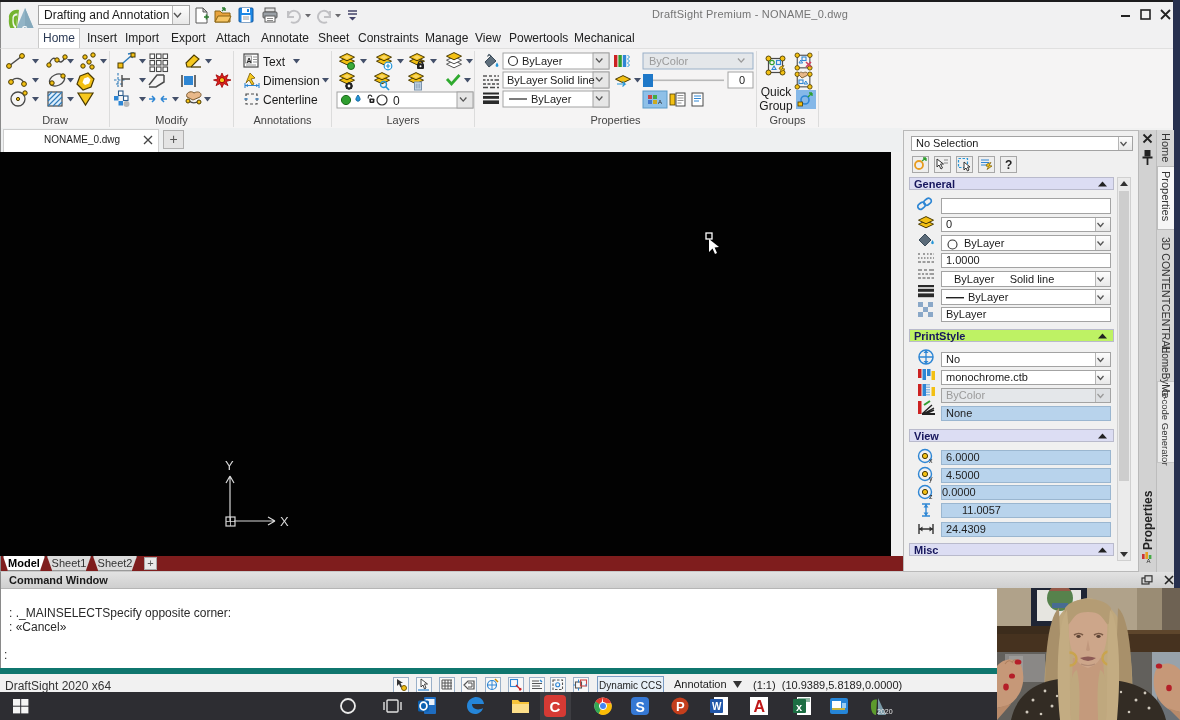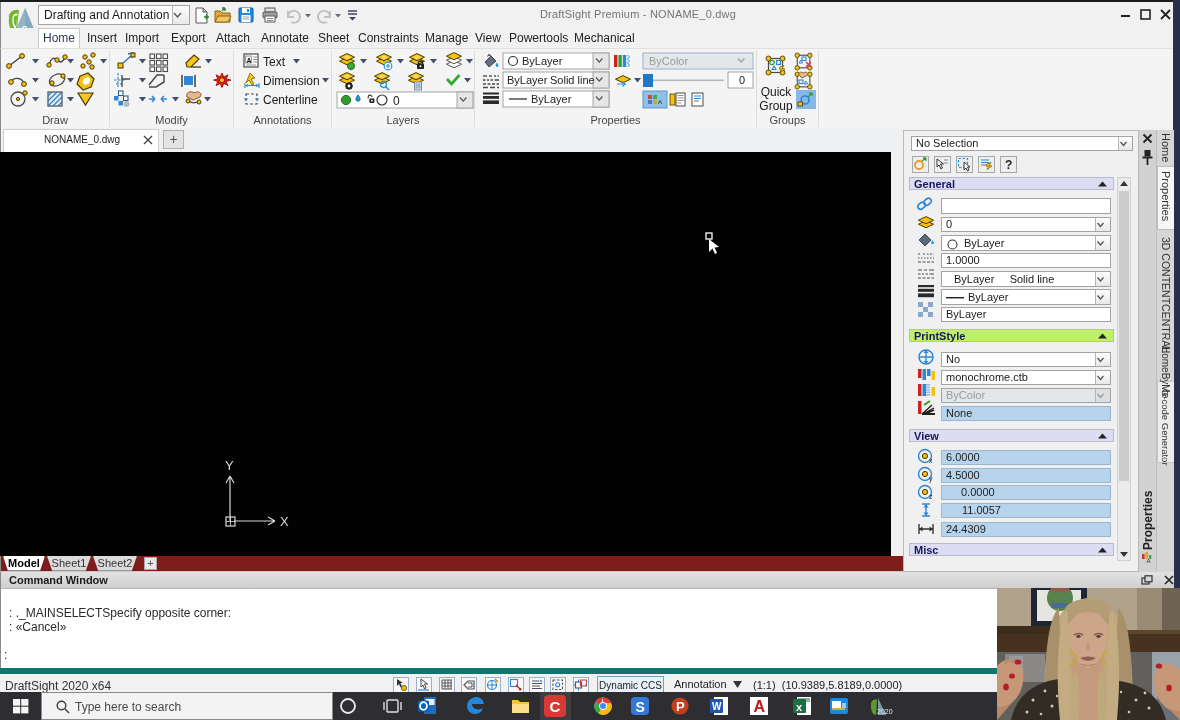--- a/index.html
+++ b/index.html
@@ -75,21 +75,21 @@
       <path d="M12,8 a6,6 0 1 0 -3,5" fill="none" stroke="#b9b9bd" stroke-width="2"></path>
       <path d="M12,2 v6 h-6" fill="none" stroke="#b9b9bd" stroke-width="2"></path>
     </g>
     <path transform="translate(140,0)" d="M1 7 L4 10.5 L7 7" fill="#6a6a6e"></path>
 
     <g transform="translate(154,2)">
       <path d="M0 2 h9 M0 5 h9" stroke="#44446a" stroke-width="1.6"></path>
       <path d="M1 8 L4.5 11.5 L8 8" fill="#44446a"></path>
     </g>
   </svg>
-  <div class="abs" style="left:427px;top:6px;width:420px;height:18px;font-size:11px;color:#747474;text-align:center;letter-spacing:0.2px;">DraftSight Premium - NONAME_0.dwg</div>
+  <div class="abs" style="left:427px;top:6px;width:420px;height:18px;font-size:11px;color:#747474;text-align:right;letter-spacing:0.2px;">DraftSight Premium - NONAME_0.dwg</div>
 
   <svg class="abs" style="left:1118px;top:6px;" width="56" height="14" viewBox="0 0 56 14">
     <path d="M2 8 h9" stroke="#222" stroke-width="2"></path>
     <rect x="22" y="2" width="9" height="9" fill="none" stroke="#222" stroke-width="1.6"></rect>
     <path d="M42 2 l9 9 M51 2 l-9 9" stroke="#222" stroke-width="1.8"></path>
   </svg>
 </div>
 
 <div class="abs" id="tabrow" style="left:0;top:28px;width:1173px;height:20px;background:#f1f1f2;border-left:1px solid #8a8a8a;font-size:12px;color:#222;">
   <div class="abs" style="left:37px;top:0;width:42px;height:20px;background:#fff;border:1px solid #c9c9c9;border-bottom:none;text-align:center;line-height:19px;color:#2b3a55;">Home</div>
@@ -522,27 +522,20 @@
   <div class="abs" style="left:753px;top:5px;font-size:11px;color:#222;">(1:1)&nbsp;&nbsp;(10.9389,5.8189,0.0000)</div>
 </div>
 
 <div class="abs" id="taskbar" style="left:0;top:692px;width:1180px;height:28px;background:#2d2d32;">
   <svg class="abs" style="left:13px;top:7px;" width="16" height="15" viewBox="0 0 16 15">
     <rect x="0" y="0" width="7.2" height="6.7" fill="#f4f4f4"></rect>
     <rect x="8.2" y="0" width="7.2" height="6.7" fill="#f4f4f4"></rect>
     <rect x="0" y="7.7" width="7.2" height="6.7" fill="#f4f4f4"></rect>
     <rect x="8.2" y="7.7" width="7.2" height="6.7" fill="#f4f4f4"></rect>
   </svg>
-  <div class="abs" style="left:41px;top:0;width:292px;height:28px;background:#f3f3f3;border:1px solid #8a8a8a;">
-    <svg class="abs" style="left:14px;top:7px;" width="14" height="14" viewBox="0 0 14 14">
-          <circle cx="5.5" cy="5.5" r="4.3" fill="none" stroke="#3a3a3a" stroke-width="1.4"></circle>
-          <path d="M9 9 L13 13" stroke="#3a3a3a" stroke-width="1.4"></path>
-        </svg>
-    <div class="abs" style="left:33px;top:7px;font-size:12px;color:#4a4a4a;">Type here to search</div>
-  </div>
   <svg class="abs" style="left:336px;top:0;" width="560" height="28" viewBox="0 0 560 28">
 
     <circle cx="12" cy="14" r="7" fill="none" stroke="#eaeaea" stroke-width="1.8"></circle>
 
     <g transform="translate(48,6)" stroke="#e0e0e0" stroke-width="1.4" fill="none">
       <rect x="3" y="2" width="11" height="12" rx="1"></rect>
       <path d="M0,4 v8 M17,4 v8"></path>
     </g>
 
     <g transform="translate(82,5)">
@@ -798,21 +791,21 @@
       <path d="M8,1 v12 M4,1 h8 M4,13 h8" stroke="#2e86d4" stroke-width="1.4"></path>
       <path d="M8,1 l-2.5,3.5 h5 Z M8,13 l-2.5,-3.5 h5 Z" fill="#2e86d4"></path>
     </g>
     <g transform="translate(3,74)">
       <path d="M1,2 v10 M15,2 v10 M1,7 h14" stroke="#333" stroke-width="1.4"></path>
       <path d="M1,7 l3.5,-2.5 v5 Z M15,7 l-3.5,-2.5 v5 Z" fill="#333"></path>
     </g>
   </svg>
   <div class="abs" style="left:38px;top:320px;width:170px;height:15px;background:#b8d3ec;border:1px solid #9ab6d0;font-size:11px;line-height:13px;padding-left:4px;color:#222;">6.0000</div>
   <div class="abs" style="left:38px;top:338px;width:170px;height:15px;background:#b8d3ec;border:1px solid #9ab6d0;font-size:11px;line-height:13px;padding-left:4px;color:#222;">4.5000</div>
-  <div class="abs" style="left:38px;top:355px;width:170px;height:15px;background:#b8d3ec;border:1px solid #9ab6d0;font-size:11px;line-height:13px;padding-left:19px;color:#222;">0.0000</div>
+  <div class="abs" style="left:38px;top:355px;width:170px;height:15px;background:#b8d3ec;border:1px solid #9ab6d0;font-size:11px;line-height:13px;padding-left:0;color:#222;">0.0000</div>
   <div class="abs" style="left:38px;top:373px;width:170px;height:15px;background:#b8d3ec;border:1px solid #9ab6d0;font-size:11px;line-height:13px;padding-left:20px;color:#222;">11.0057</div>
   <div class="abs" style="left:38px;top:392px;width:170px;height:15px;background:#b8d3ec;border:1px solid #9ab6d0;font-size:11px;line-height:13px;padding-left:4px;color:#222;">24.4309</div>
 
   <div class="abs" style="left:6px;top:413px;width:205px;height:13px;background:#dcddf3;border:1px solid #b9bacc;font-size:11px;font-weight:bold;color:#16165c;padding-left:4px;line-height:12px;">Misc<svg class="abs" style="right:6px;top:3px;" width="9" height="6" viewBox="0 0 9 6">
           <path d="M0,5.5 h9 l-4.5,-5 z" fill="#222"></path>
         </svg></div>
 
   <div class="abs" style="left:214px;top:47px;width:14px;height:384px;background:#ebebeb;border:1px solid #d0d0d0;">
     <div class="abs" style="left:0;top:0;width:12px;height:12px;text-align:center;">
           <svg width="12" height="12" viewBox="0 0 12 12">

